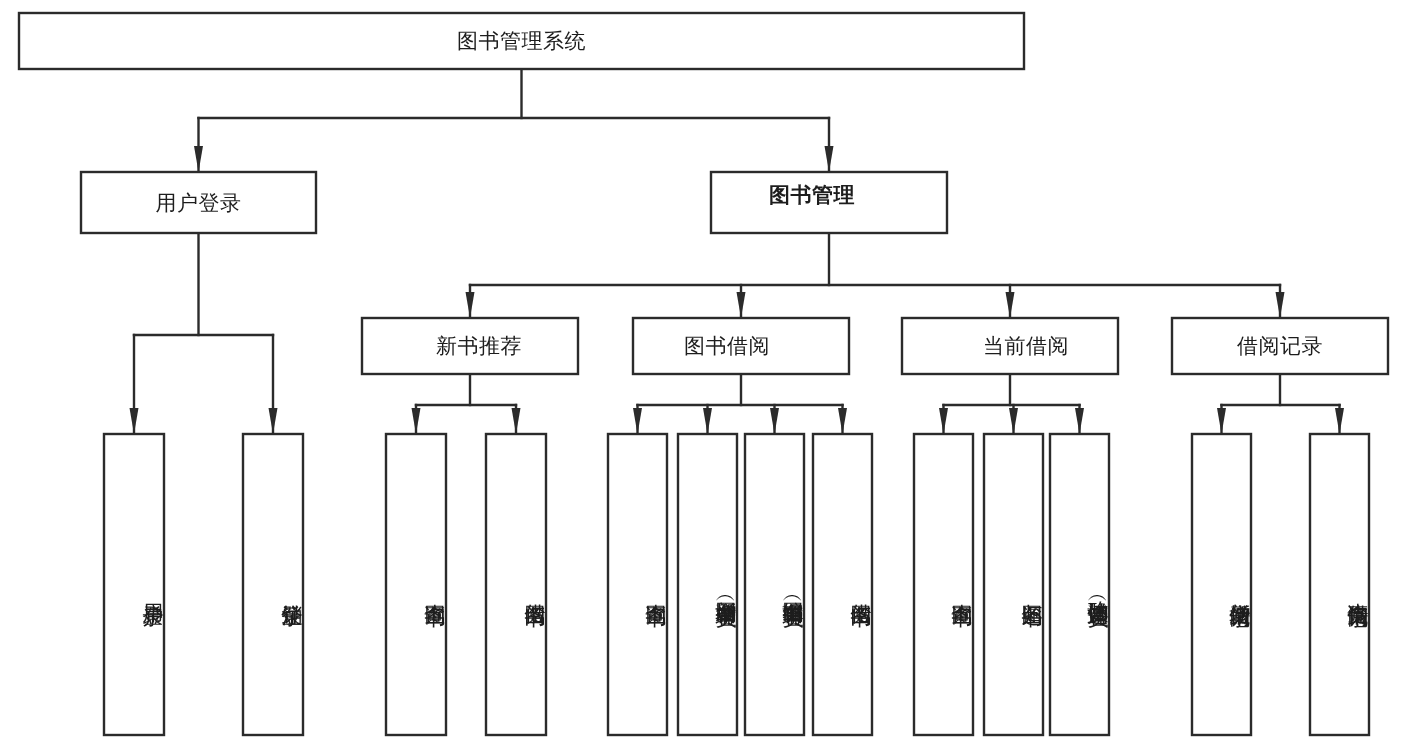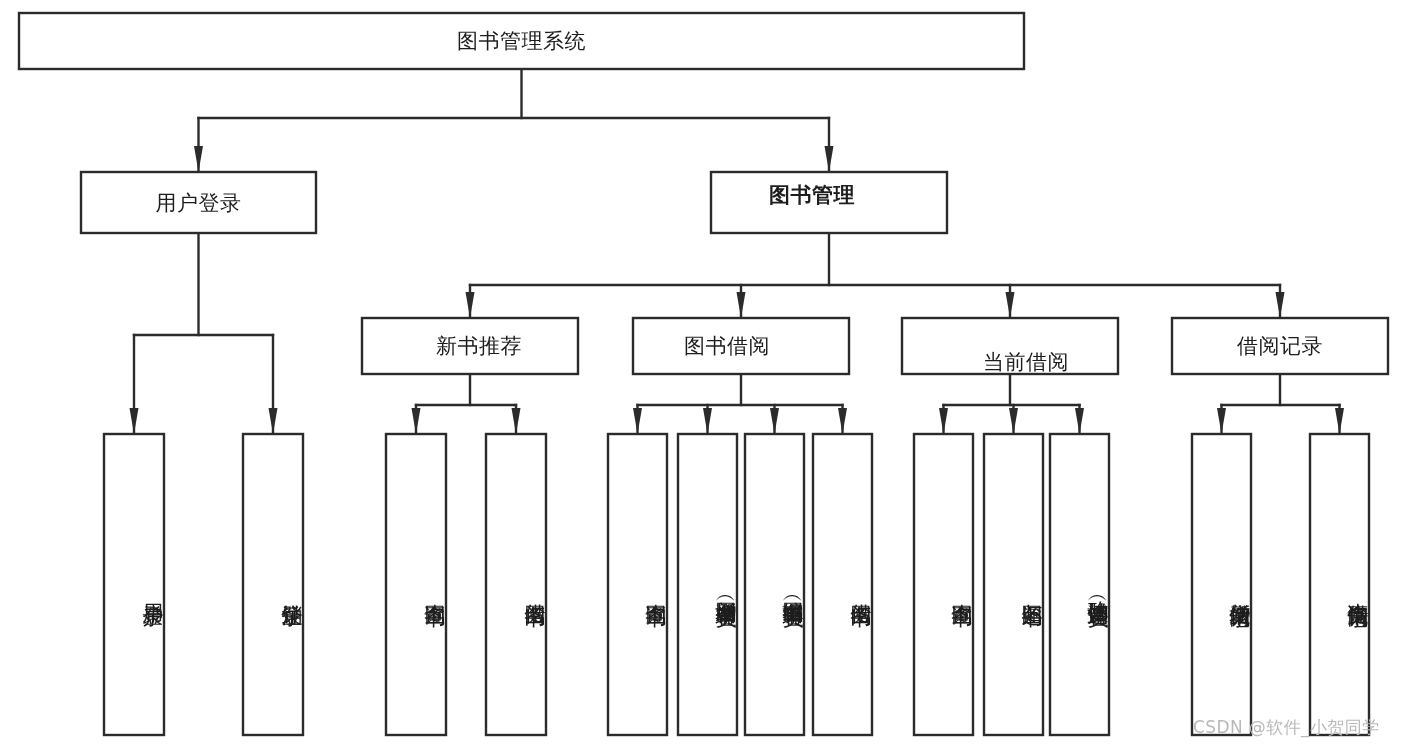--- a/index.html
+++ b/index.html
@@ -157,32 +157,31 @@
         <rect x="1310" y="434" width="59" height="301" class="node-rect"></rect>
       </g>
   </svg>
 
   <div id="label-layer">
       <div class="node-label-h" style="left: 19px; top: 13px; width: 1005px; height: 56px;">图书管理系统</div>
       <div class="node-label-h" style="left: 81px; top: 172px; width: 235px; height: 61px;">用户登录</div>
       <div class="node-label-h" style="left: 711px; top: 164px; width: 202px; height: 61px; font-weight: bold;">图书管理</div>
       <div class="node-label-h" style="left: 362px; top: 318px; width: 234px; height: 56px;">新书推荐</div>
       <div class="node-label-h" style="left: 633px; top: 318px; width: 188px; height: 56px;">图书借阅</div>
-      <div class="node-label-h" style="left: 902px; top: 334px; width: 248px; height: 56px;">当前借阅</div>
+      <div class="node-label-h" style="left: 902px; top: 318px; width: 248px; height: 56px;">当前借阅</div>
       <div class="node-label-h" style="left: 1172px; top: 318px; width: 216px; height: 56px; text-align: center;">借阅记录</div>
       <div class="node-label-v" style="left: 104px; top: 448px; width: 60px; height: 281px;">用户登录</div>
       <div class="node-label-v" style="left: 243px; top: 448px; width: 60px; height: 281px;">注销登录</div>
       <div class="node-label-v" style="left: 386px; top: 448px; width: 60px; height: 281px;">查询图书</div>
       <div class="node-label-v" style="left: 486px; top: 448px; width: 60px; height: 281px;">借阅图书</div>
       <div class="node-label-v" style="left: 608px; top: 448px; width: 59px; height: 281px;">查询图书</div>
       <div class="node-label-v" style="left: 678px; top: 448px; width: 59px; height: 281px;">新增图书（管理员）</div>
       <div class="node-label-v" style="left: 745px; top: 448px; width: 59px; height: 281px;">编辑图书（管理员）</div>
       <div class="node-label-v" style="left: 813px; top: 448px; width: 59px; height: 281px;">借阅图书</div>
       <div class="node-label-v" style="left: 914px; top: 448px; width: 59px; height: 281px;">查询图书</div>
       <div class="node-label-v" style="left: 984px; top: 448px; width: 59px; height: 281px;">归还图书</div>
       <div class="node-label-v" style="left: 1050px; top: 448px; width: 59px; height: 281px;">确认归还（管理员）</div>
       <div class="node-label-v" style="left: 1192px; top: 448px; width: 59px; height: 281px;">新增借阅记录</div>
       <div class="node-label-v" style="left: 1310px; top: 448px; width: 59px; height: 281px;">查询借阅记录</div>
     </div>
 
-  <div class="watermark" style="left:1193px; top:716px;">CSDN @软件_小贺同学</div>
 
 </div>
 
 </body></html>

